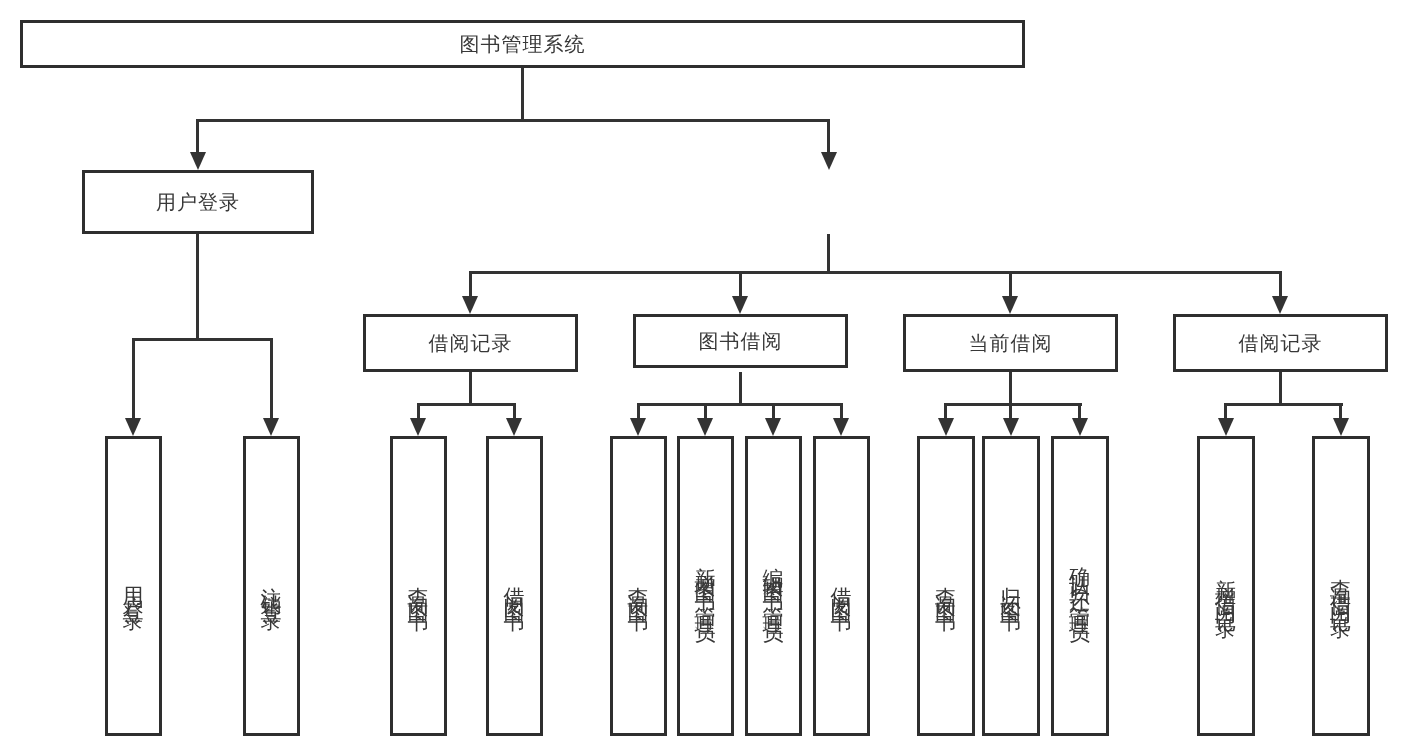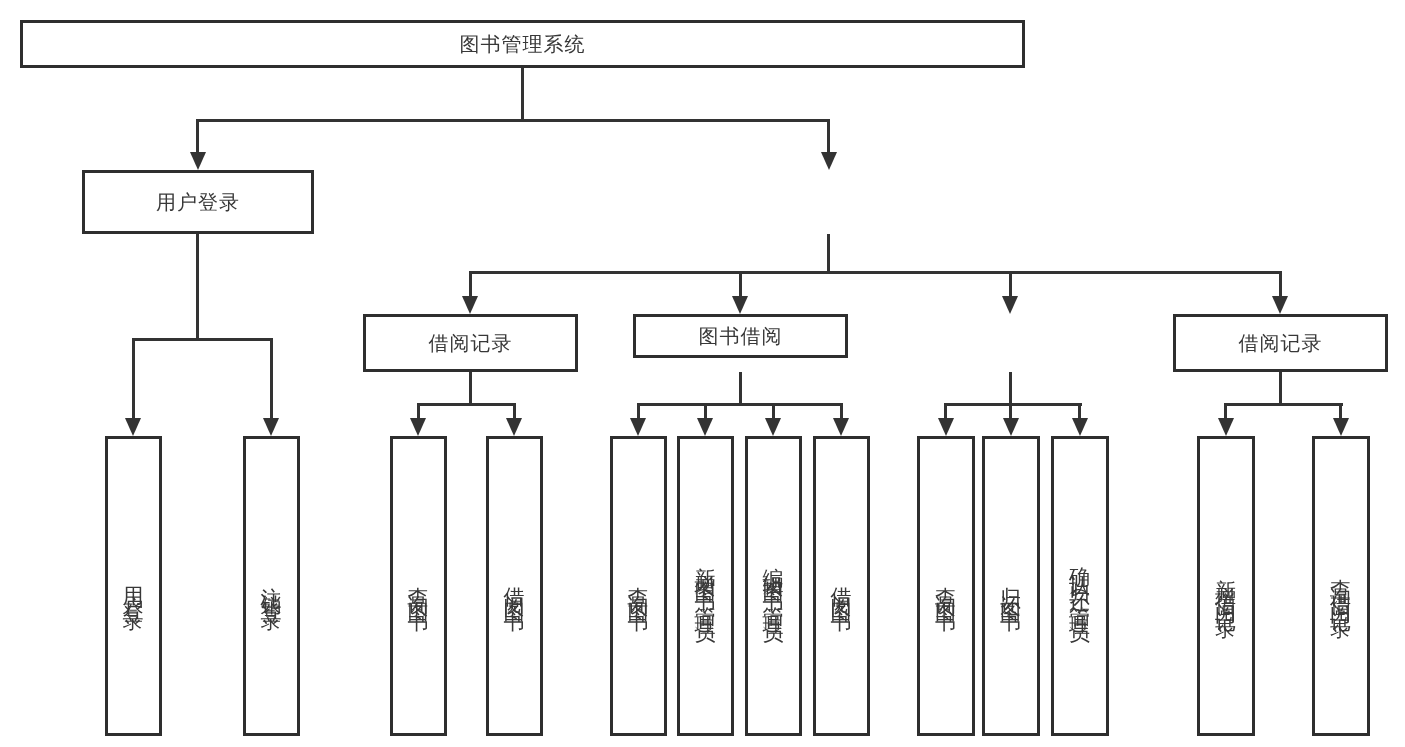--- a/index.html
+++ b/index.html
@@ -55,24 +55,27 @@
 
   <div class="box hbox" style="left:82px; top:170px; width:232px; height:64px;">
     <span>用户登录</span>
   </div>
 
 
   <div class="box hbox" style="left:363px; top:314px; width:215px; height:58px;">
     <span>借阅记录</span>
   </div>
 
-  <div class="box hbox" style="left:633px; top:314px; width:215px; height:44px;align-items:center;">
+  <div class="box hbox" style="left:633px; top:314px; width:215px; height:54px;align-items:center;">
     <span>图书借阅</span>
   </div>
 
+  <div class="box hbox" style="left:903px; top:314px; width:215px; height:58px;">
+    <span>当前借阅</span>
+  </div>
 
   <div class="box hbox" style="left:1173px; top:314px; width:215px; height:58px;">
     <span>借阅记录</span>
   </div>
 
   <div class="box vbox" style="left:105px; top:436px; width:57px; height:300px;">
     <span class="vtext">用户登录</span>
   </div>
 
   <div class="box vbox" style="left:243px; top:436px; width:57px; height:300px;">

